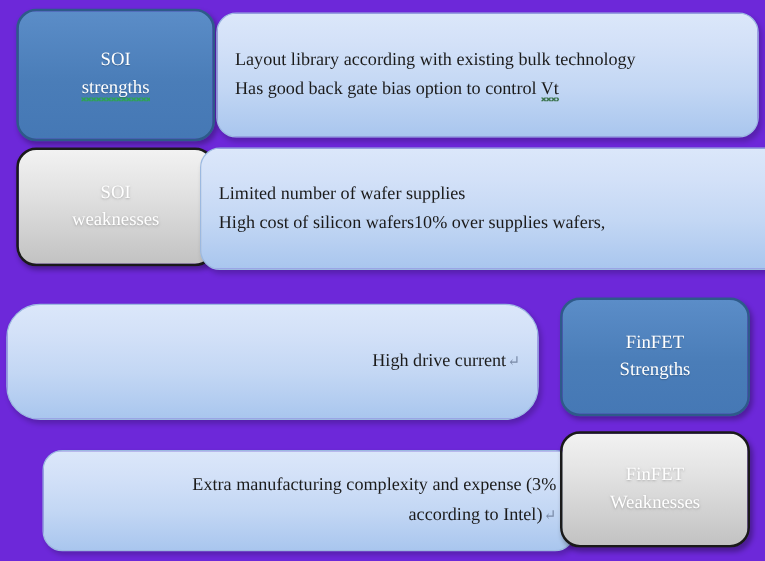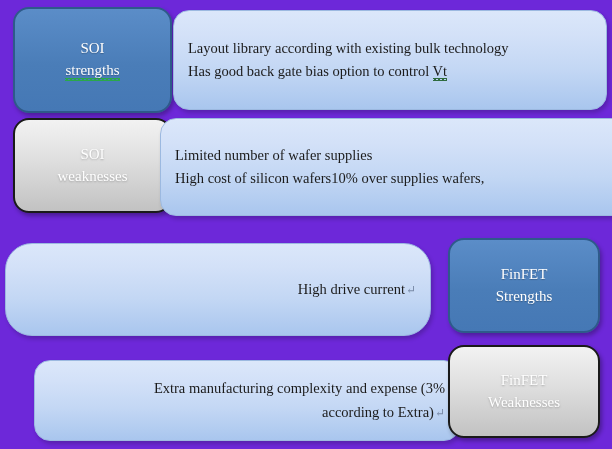--- a/index.html
+++ b/index.html
@@ -143,21 +143,21 @@
   <div class="box label-blue" style="left:448px; top:238px; width:152px; height:95px;">
     <div class="label-text">
       <span class="line">FinFET</span>
       <span class="line">Strengths</span>
     </div>
   </div>
 
   <div class="box content-blue align-right" style="left:17px; top:360px; width:426px; height:81px;margin-left:17px;">
     <div class="body-text">
       <span class="line">Extra manufacturing complexity and expense (3%</span>
-      <span class="line"><span>according to Extra)</span><span class="pilcrow">↵</span></span>
+      <span class="line"><span>according to Intel)</span><span class="pilcrow">↵</span></span>
     </div>
   </div>
 
   <div class="box label-gray" style="left:448px; top:345px; width:152px; height:93px;">
     <div class="label-text">
       <span class="line">FinFET</span>
       <span class="line">Weaknesses</span>
     </div>
   </div>
 

